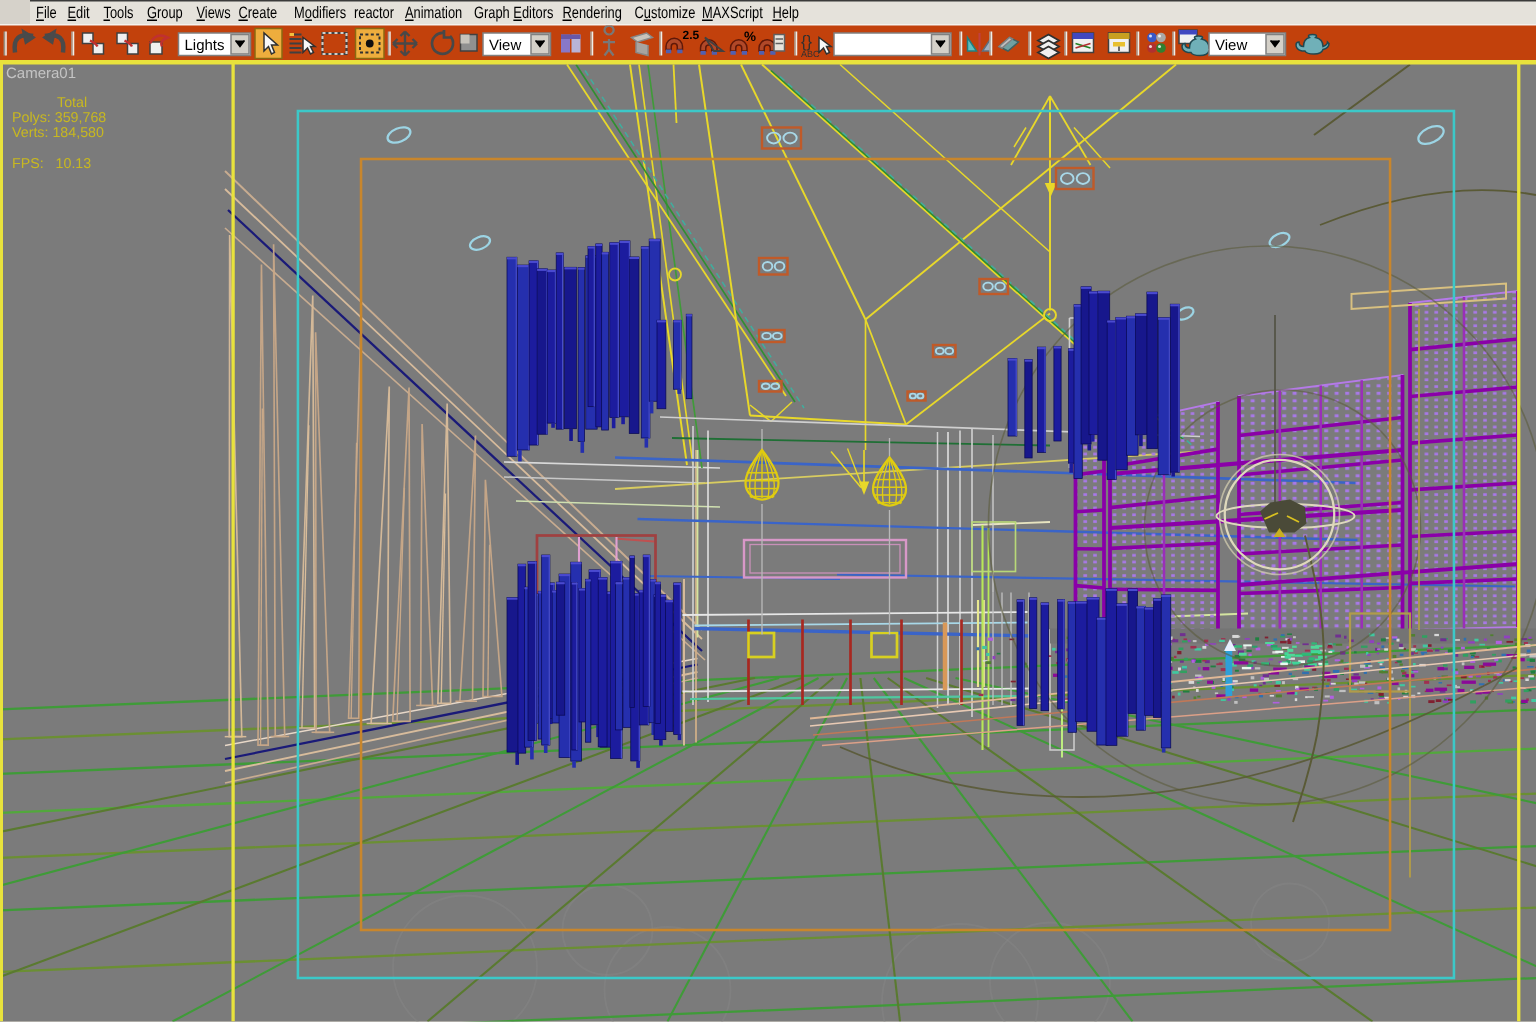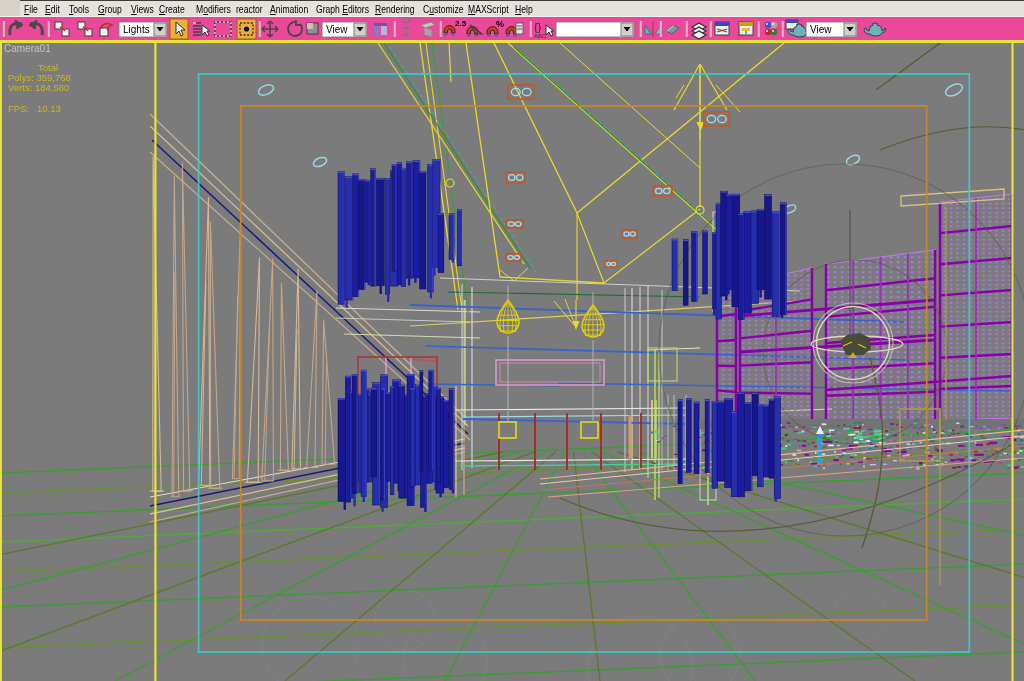--- a/index.html
+++ b/index.html
@@ -1,15 +1,15 @@
 <!DOCTYPE html>
 <html><head><meta charset="utf-8"><style>
 html,body{margin:0;padding:0;width:1024px;height:681px;overflow:hidden;background:#d6d2ca;font-family:"Liberation Sans",sans-serif;}
 #menubar{position:absolute;left:0;top:0;width:1024px;height:32px;background:#e5e2db;font-size:11px;color:#000;border-top:1px solid #3a3a3a;box-sizing:border-box;margin-left:20px;}
-#toolbar{position:absolute;left:0;top:16px;width:1024px;height:24px;background:#ec4899;border-top:1px solid #f4f2ee;}
+#toolbar{position:absolute;left:0;top:16px;width:1024px;height:24px;background:#c2410c;border-top:1px solid #f4f2ee;}
 #vp{position:absolute;left:0;top:40px;width:1024px;height:641px;}
 </style></head>
 <body>
 <div id="menubar">
     <span style="position:absolute;left:4px;top:2px;transform:scaleX(0.78);transform-origin:0 0"><u>F</u>ile</span>
     <span style="position:absolute;left:25px;top:2px;transform:scaleX(0.78);transform-origin:0 0"><u>E</u>dit</span>
     <span style="position:absolute;left:49px;top:2px;transform:scaleX(0.78);transform-origin:0 0"><u>T</u>ools</span>
     <span style="position:absolute;left:78px;top:2px;transform:scaleX(0.78);transform-origin:0 0"><u>G</u>roup</span>
     <span style="position:absolute;left:111px;top:2px;transform:scaleX(0.78);transform-origin:0 0"><u>V</u>iews</span>
     <span style="position:absolute;left:139px;top:2px;transform:scaleX(0.78);transform-origin:0 0"><u>C</u>reate</span>

